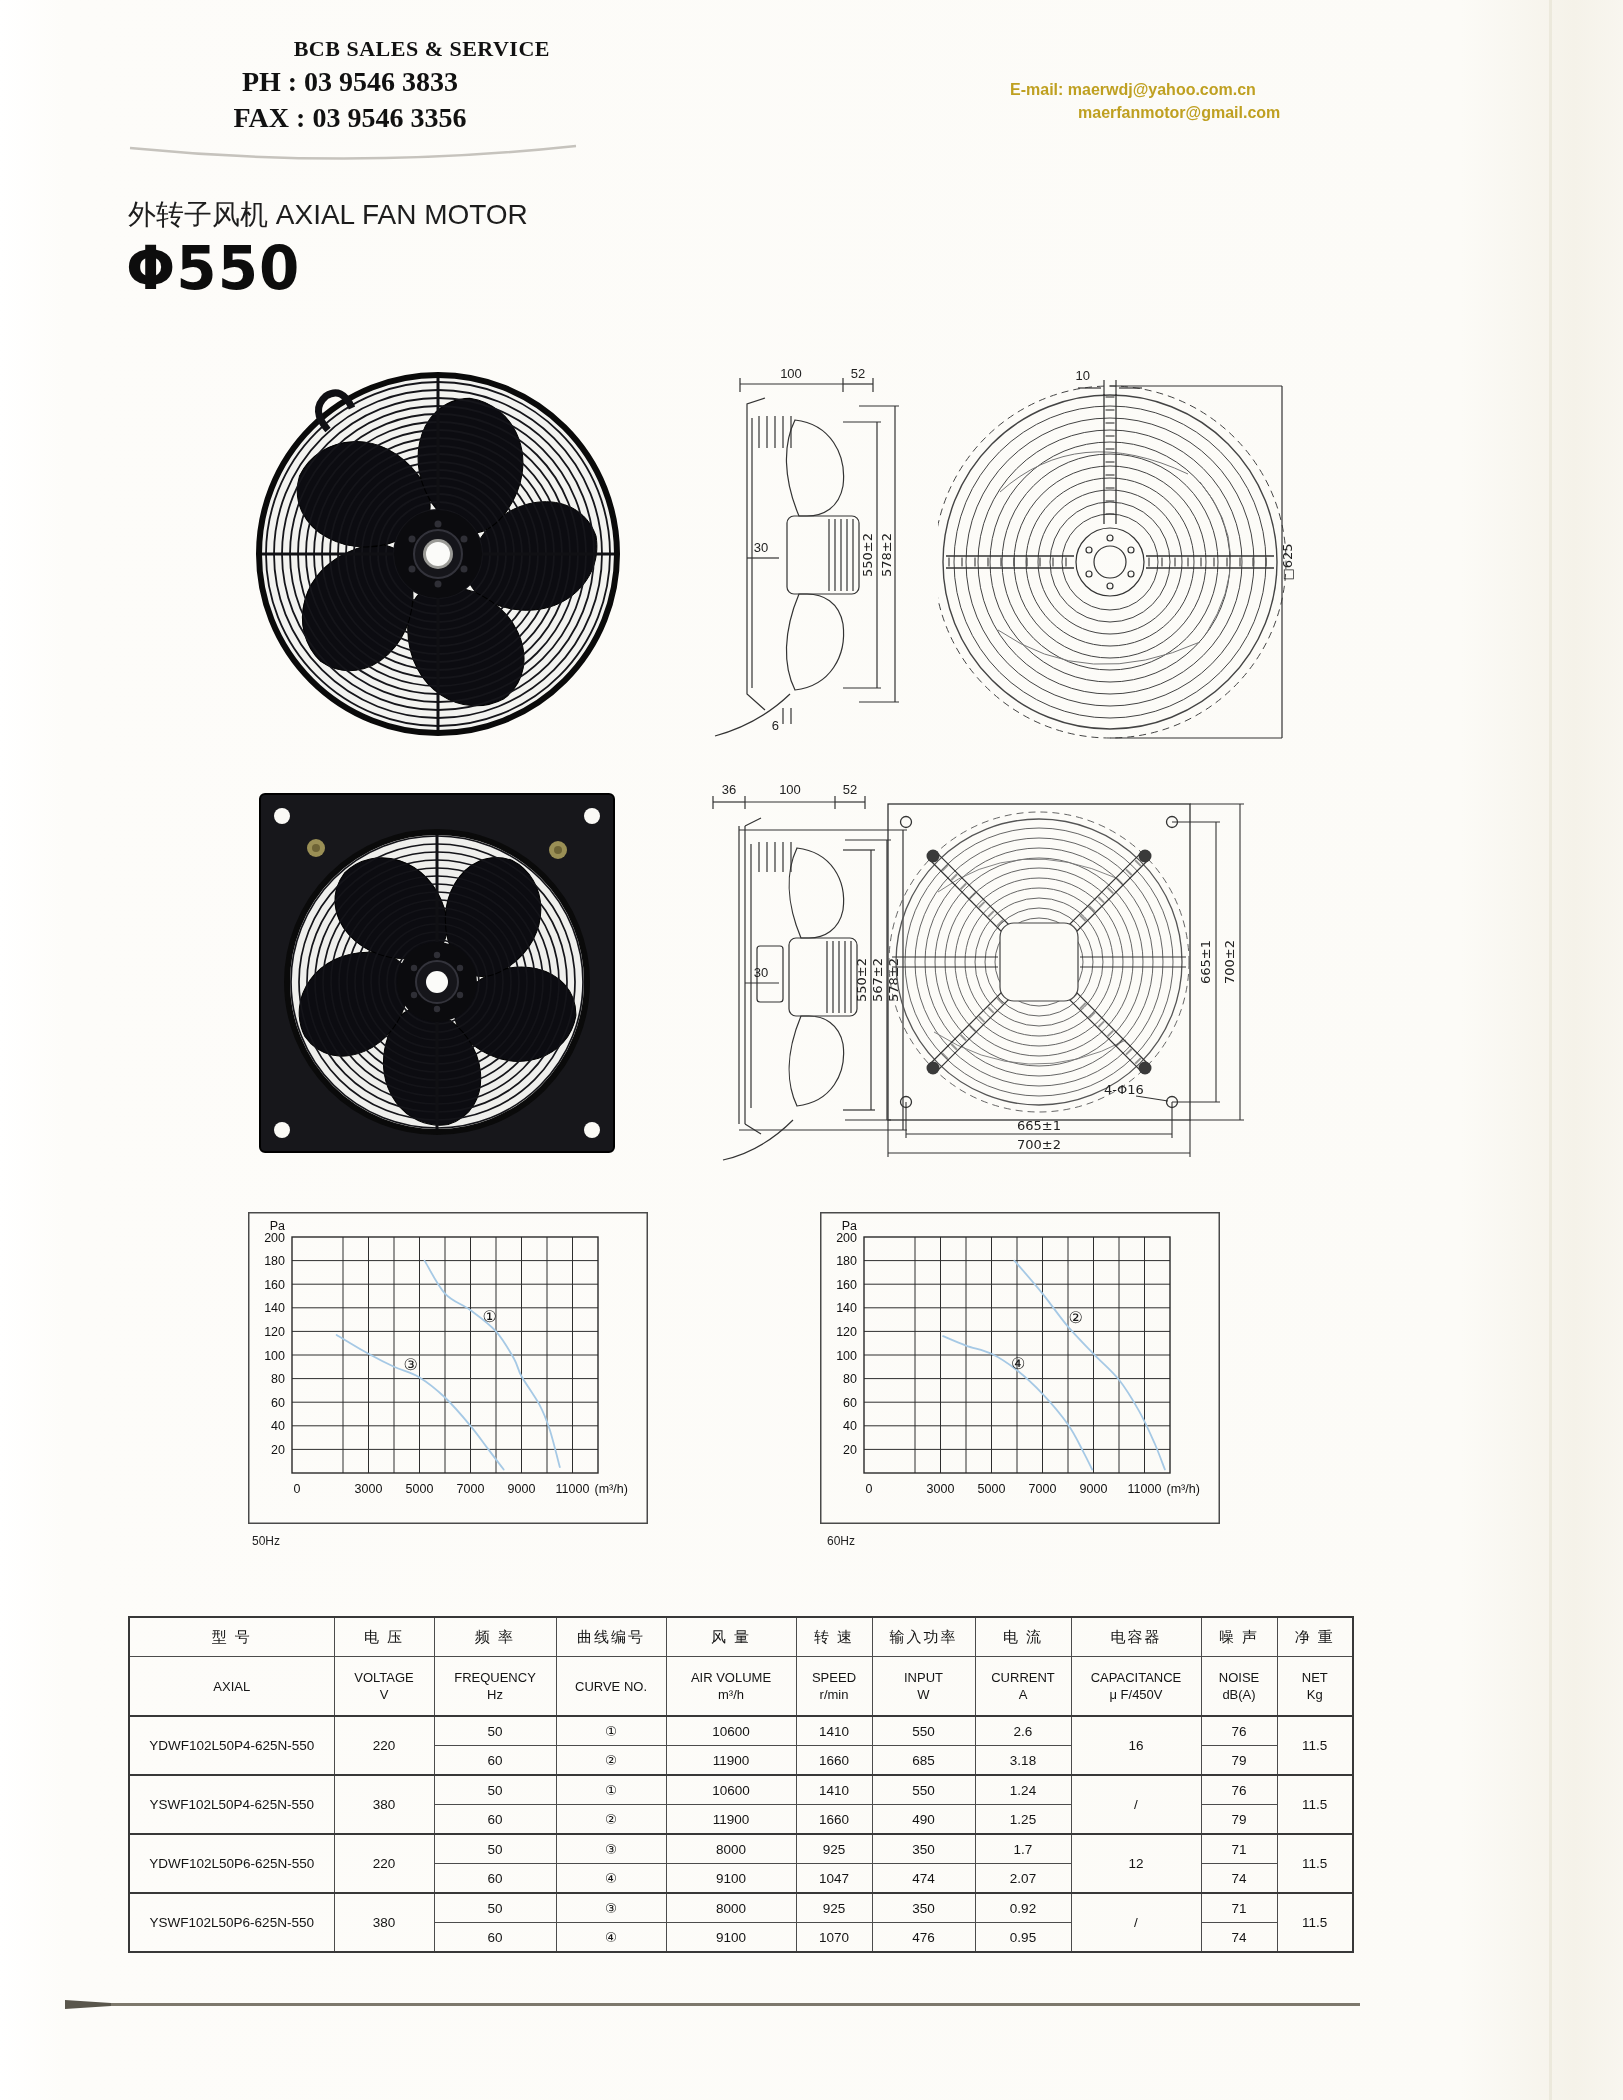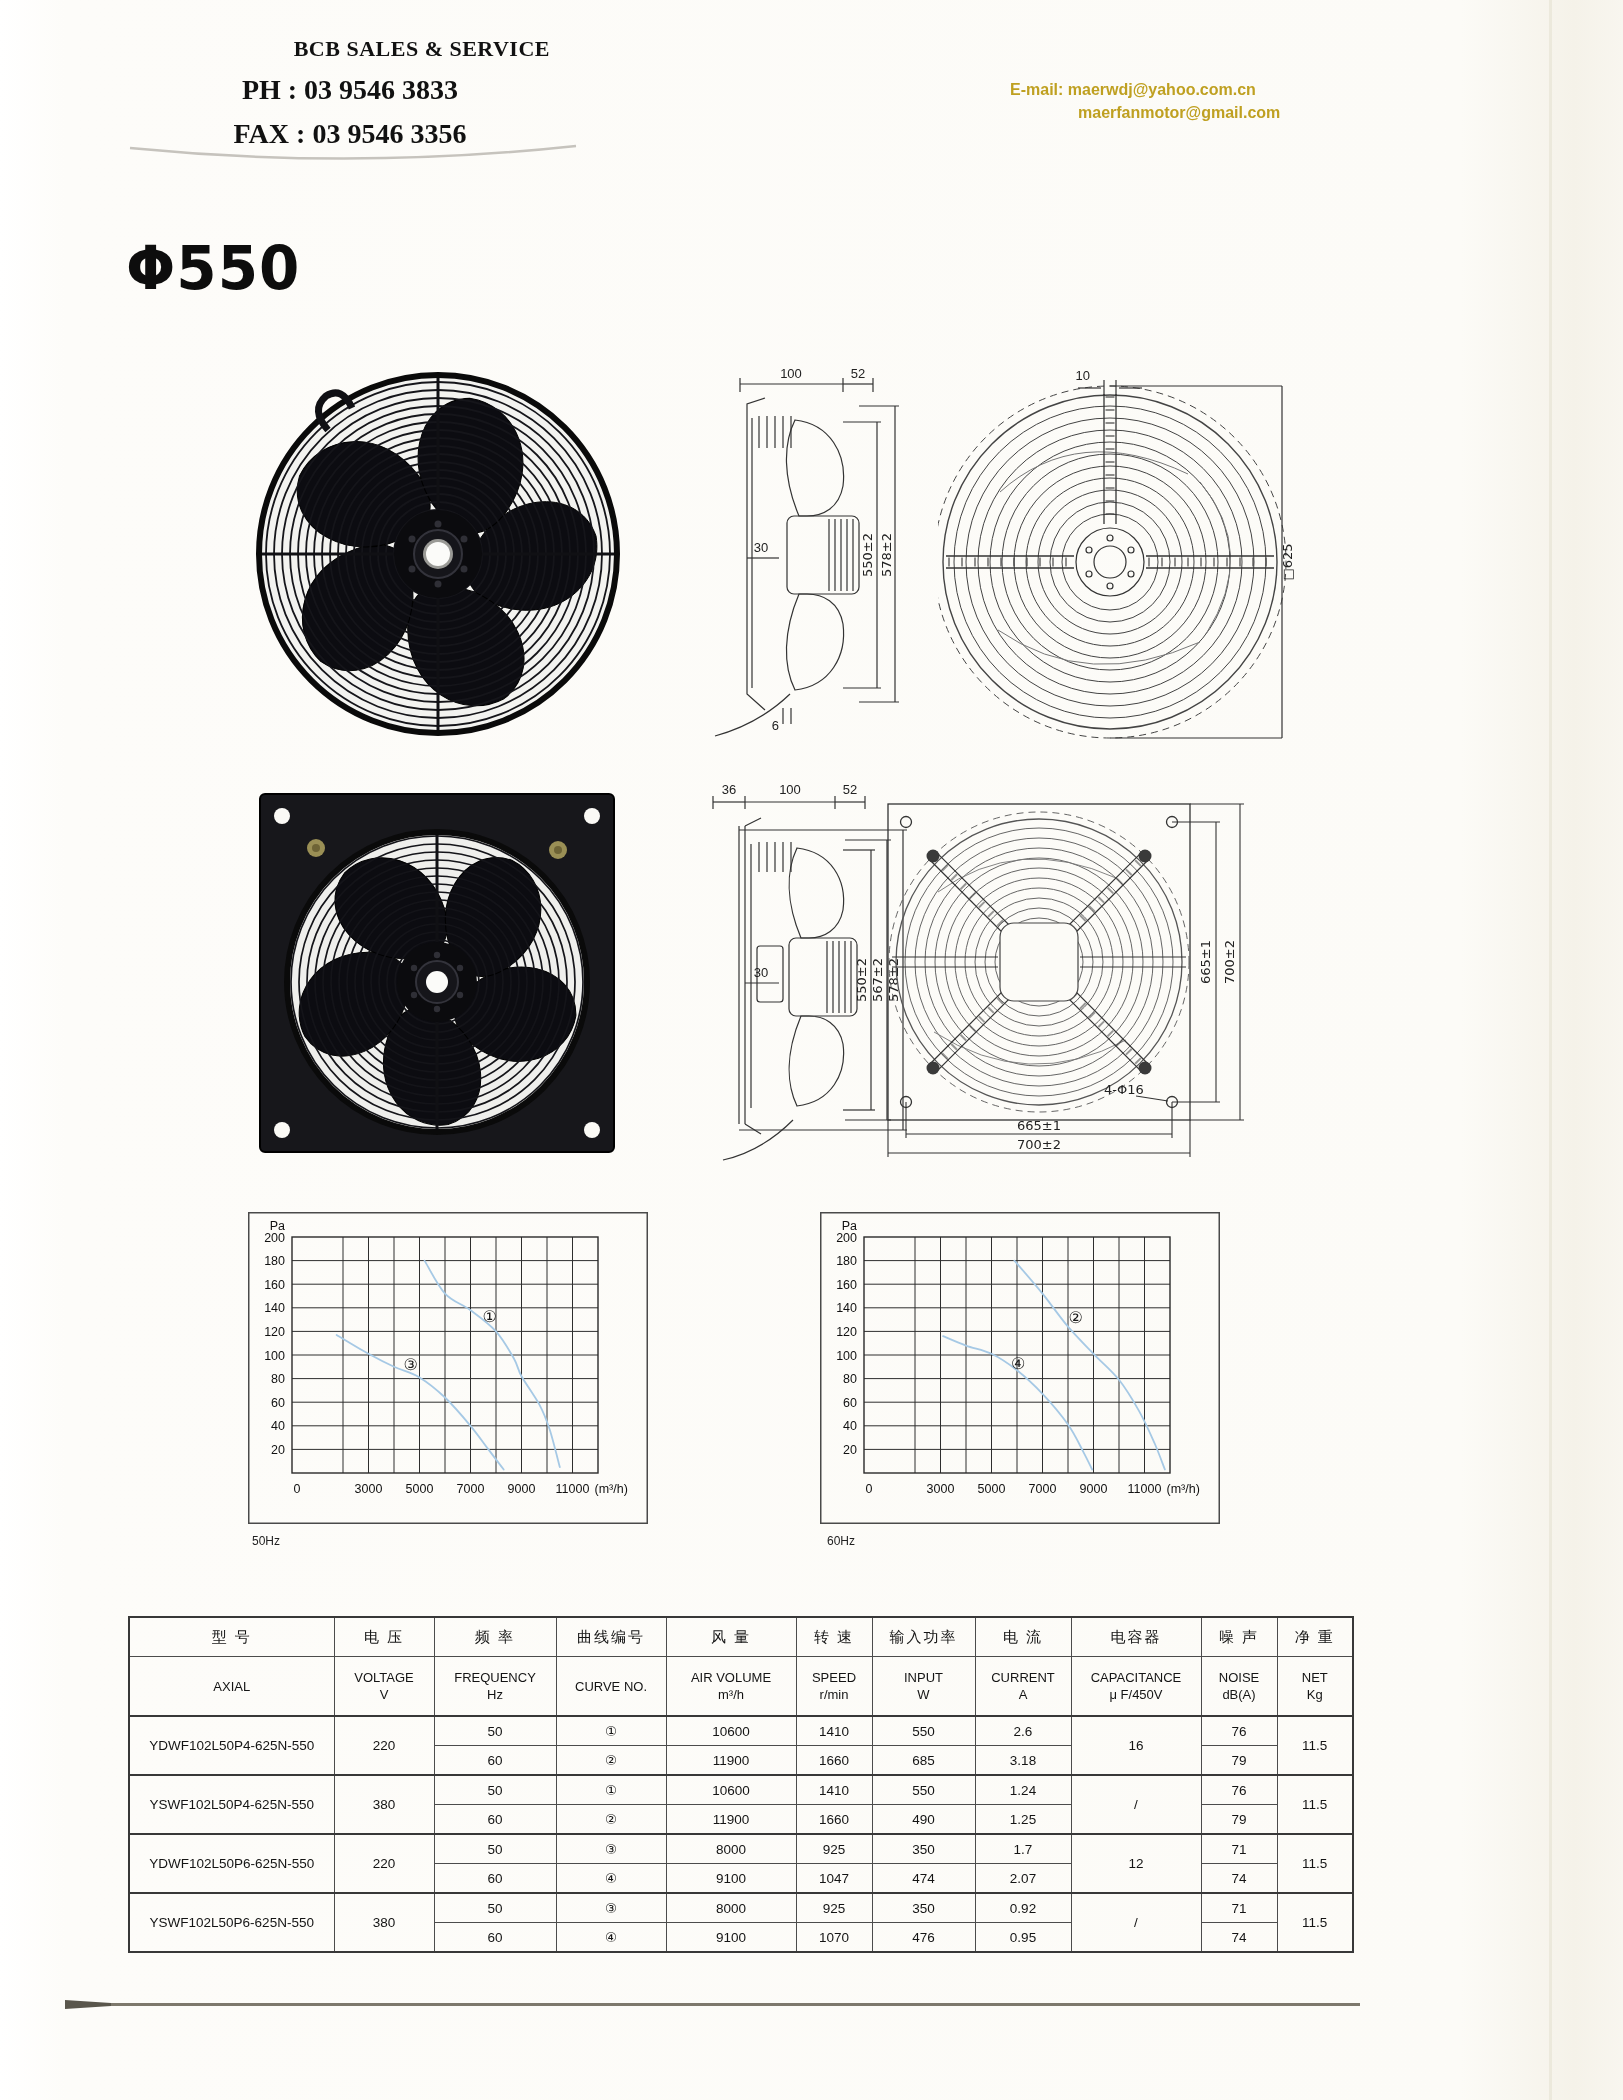--- a/index.html
+++ b/index.html
@@ -3,21 +3,21 @@
 <meta charset="utf-8">
 <style>
   html,body{margin:0;padding:0;}
   .page{position:relative;width:1623px;height:2100px;overflow:hidden;color:#161616;
         font-family:"Liberation Sans",sans-serif;
         background:linear-gradient(90deg,#ffffff 0%,#fdfcf9 4%,#fcfbf7 90%,#f5f2e9 97%,#f8f6ef 100%);}
   .abs{position:absolute;}
   
   .hdr{left:150px;top:36px;width:400px;text-align:center;font-family:"Liberation Serif",serif;font-weight:bold;color:#111;}
   .hdr .co{font-size:22px;letter-spacing:.5px;text-align:right;}
-  .hdr .ph,.hdr .fx{font-size:28px;margin-top:12px;}
+  .hdr .ph,.hdr .fx{font-size:28px;margin-top:4px;}
   .email{left:1010px;top:78px;font-weight:bold;font-size:16px;color:#bfa021;line-height:23px;}
   .email .e2{padding-left:68px;}
   .ptitle{left:128px;top:196px;font-size:28px;color:#1d1d1d;}
   .pmodel{left:126px;top:232px;font-size:58px;font-weight:bold;letter-spacing:1px;color:#0d0d0d;
           font-family:"DejaVu Sans","Liberation Sans",sans-serif;transform:scaleY(1.05);transform-origin:left top;}
   
   .chart{width:400px;height:312px;}
   .chart-label{font-size:12px;color:#222;}
   
   svg text{font-family:"Liberation Sans",sans-serif;}
@@ -50,20 +50,24 @@
   </div>
   <svg class="abs" style="left:128px;top:142px" width="450" height="26">
     <path d="M2,6 Q225,28 448,4" stroke="#c6c3bd" stroke-width="2.5" fill="none"></path>
   </svg>
 
   <div class="abs email">
     <div>E-mail: maerwdj@yahoo.com.cn</div>
     <div class="e2">maerfanmotor@gmail.com</div>
   </div>
 
+  <div class="abs ptitle">
+    <span>外转子风机</span>
+    <span>AXIAL FAN MOTOR</span>
+  </div>
   <div class="abs pmodel">Φ550</div>
 
   <svg class="abs" style="left:250px;top:368px" width="376" height="374" viewBox="0 0 376 374">
     <circle cx="188" cy="186" r="180" fill="#f3f3f0"></circle>
     <g fill="#0c0c11" stroke="#000" stroke-width="1">
       <path d="M34,0 C60,-62 140,-70 158,-18 C166,28 120,70 62,52 C30,42 22,18 34,0 Z" transform="translate(188,186) rotate(0)"></path>
       <path d="M34,0 C60,-62 140,-70 158,-18 C166,28 120,70 62,52 C30,42 22,18 34,0 Z" transform="translate(188,186) rotate(72)"></path>
       <path d="M34,0 C60,-62 140,-70 158,-18 C166,28 120,70 62,52 C30,42 22,18 34,0 Z" transform="translate(188,186) rotate(144)"></path>
       <path d="M34,0 C60,-62 140,-70 158,-18 C166,28 120,70 62,52 C30,42 22,18 34,0 Z" transform="translate(188,186) rotate(216)"></path>
       <path d="M34,0 C60,-62 140,-70 158,-18 C166,28 120,70 62,52 C30,42 22,18 34,0 Z" transform="translate(188,186) rotate(288)"></path>

